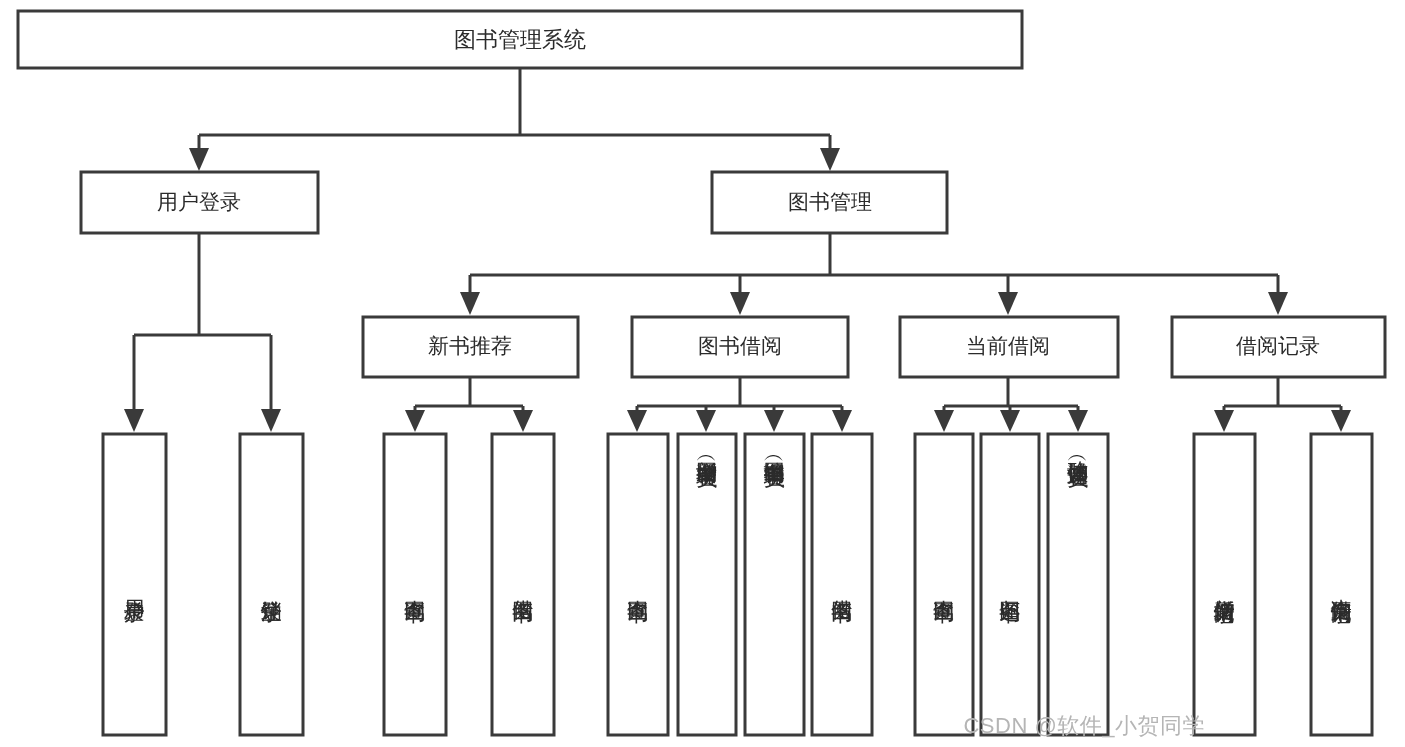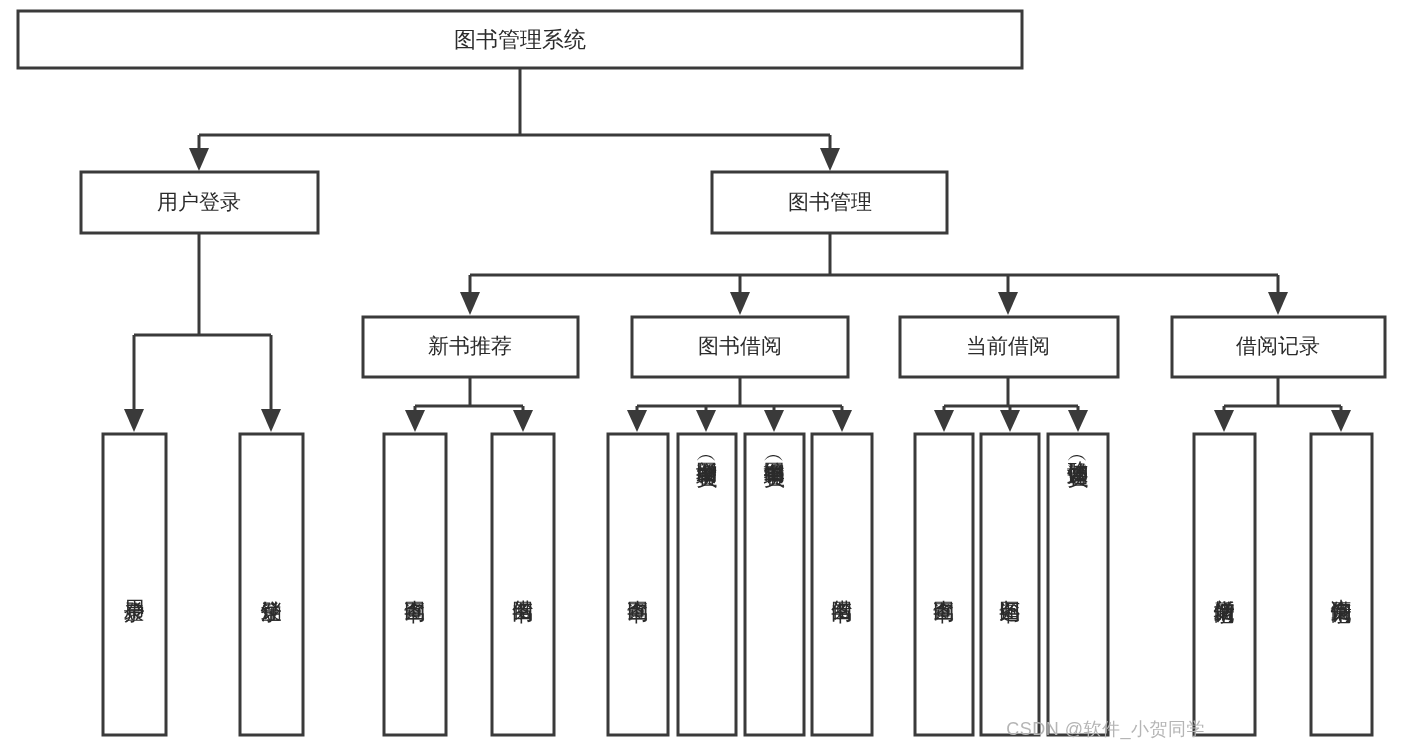--- a/index.html
+++ b/index.html
@@ -71,21 +71,21 @@
     color: #2b2b2b;
     letter-spacing: 1px;
     white-space: nowrap;
     text-align: center;
   }
   #watermark {
     position: absolute;
     right: 12px;
     bottom: 6px;
     font-family: "Liberation Sans", "DejaVu Sans", sans-serif;
-    font-size: 18px;
+    font-size: 22px;
     color: #b5b5b5;
     letter-spacing: 0.5px;
     white-space: nowrap;
   }
 </style>
 </head>
 <body>
 
 <div id="diagram-root">
 

